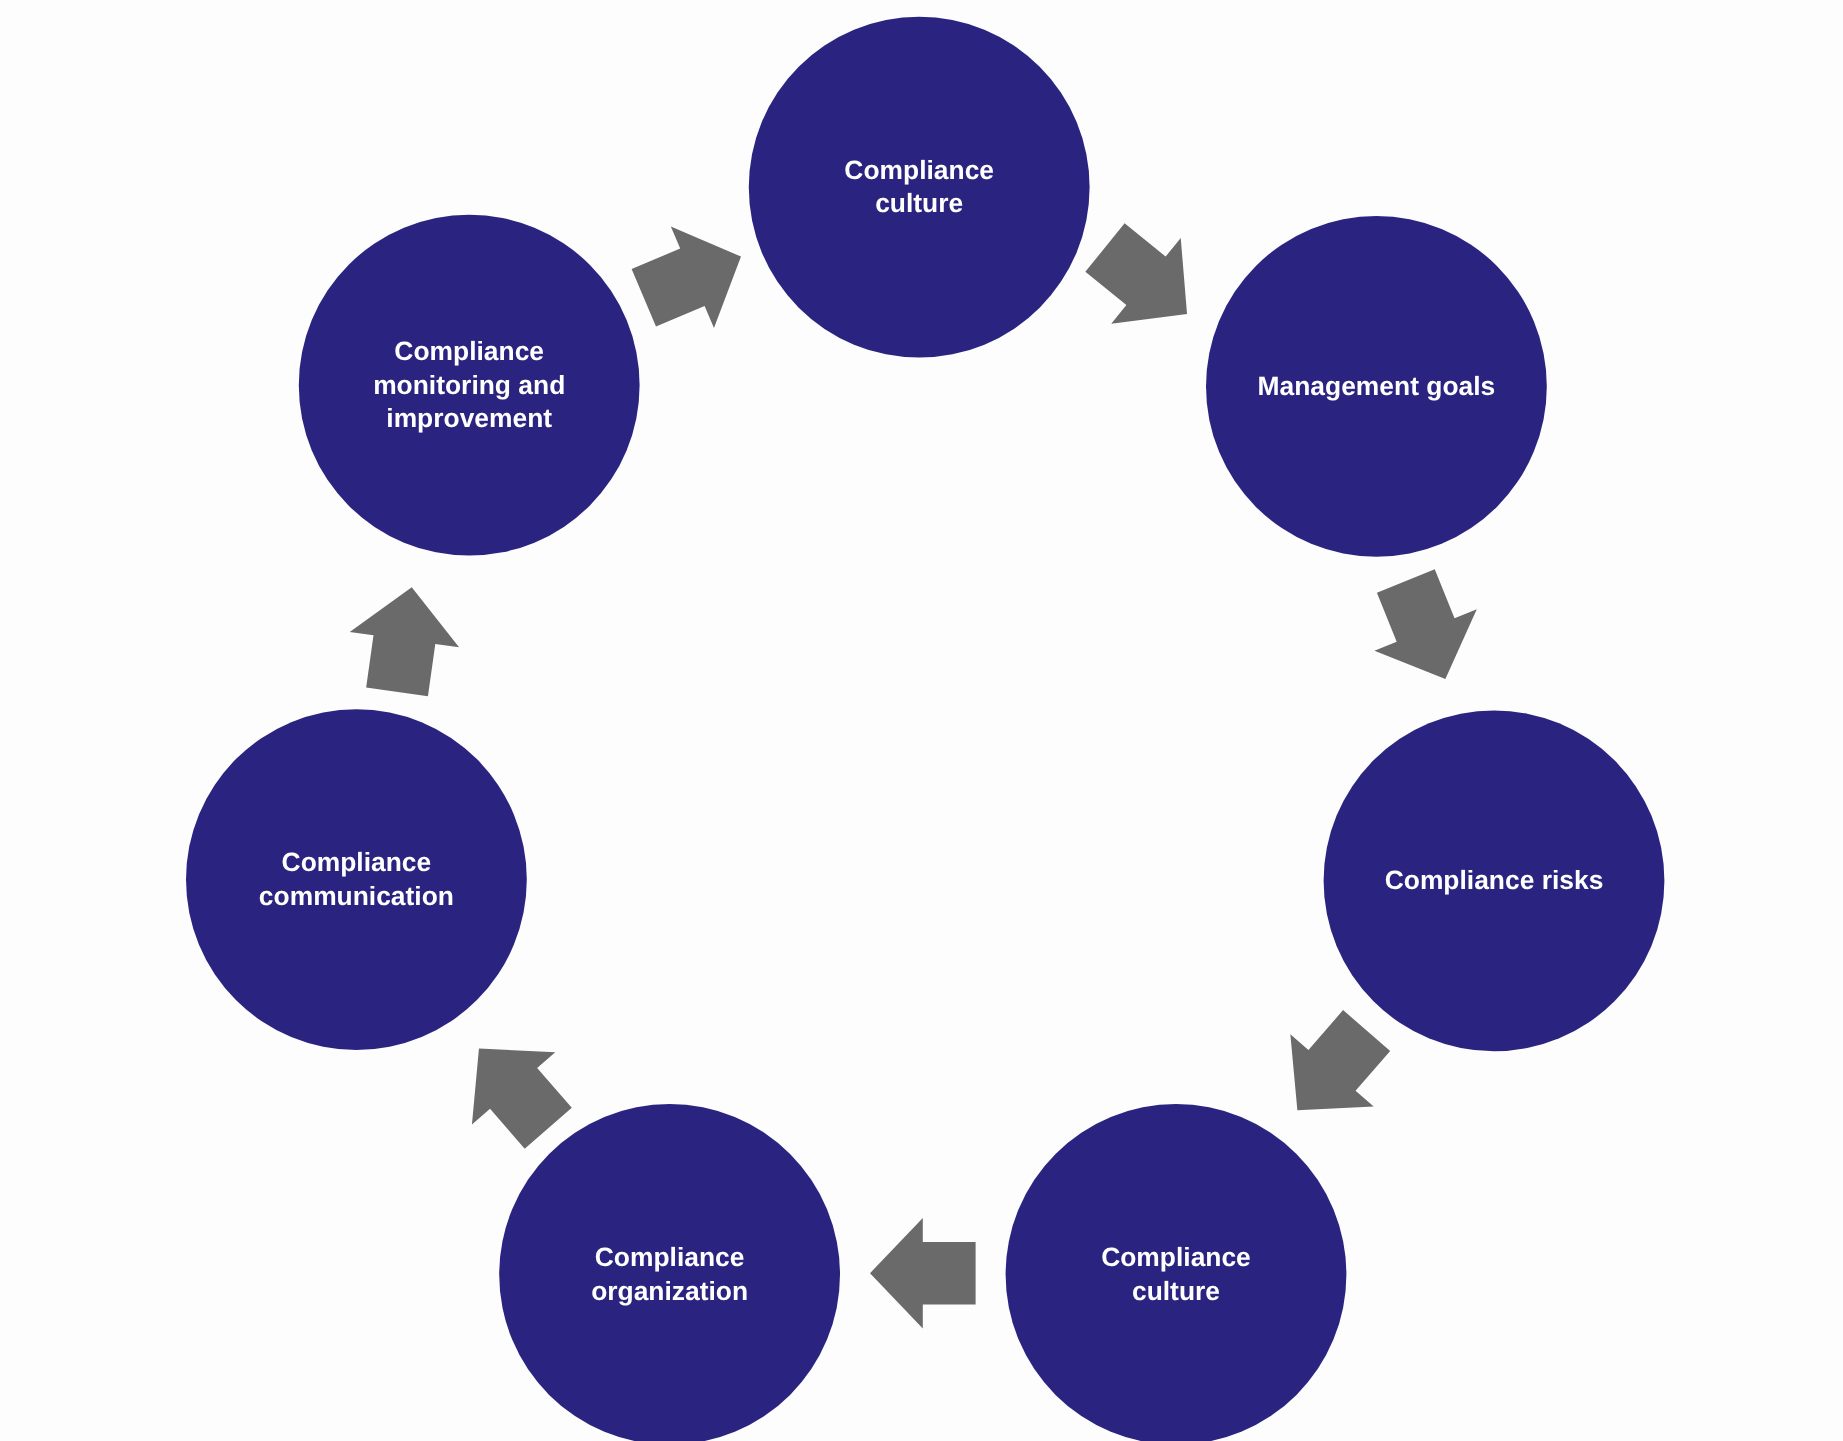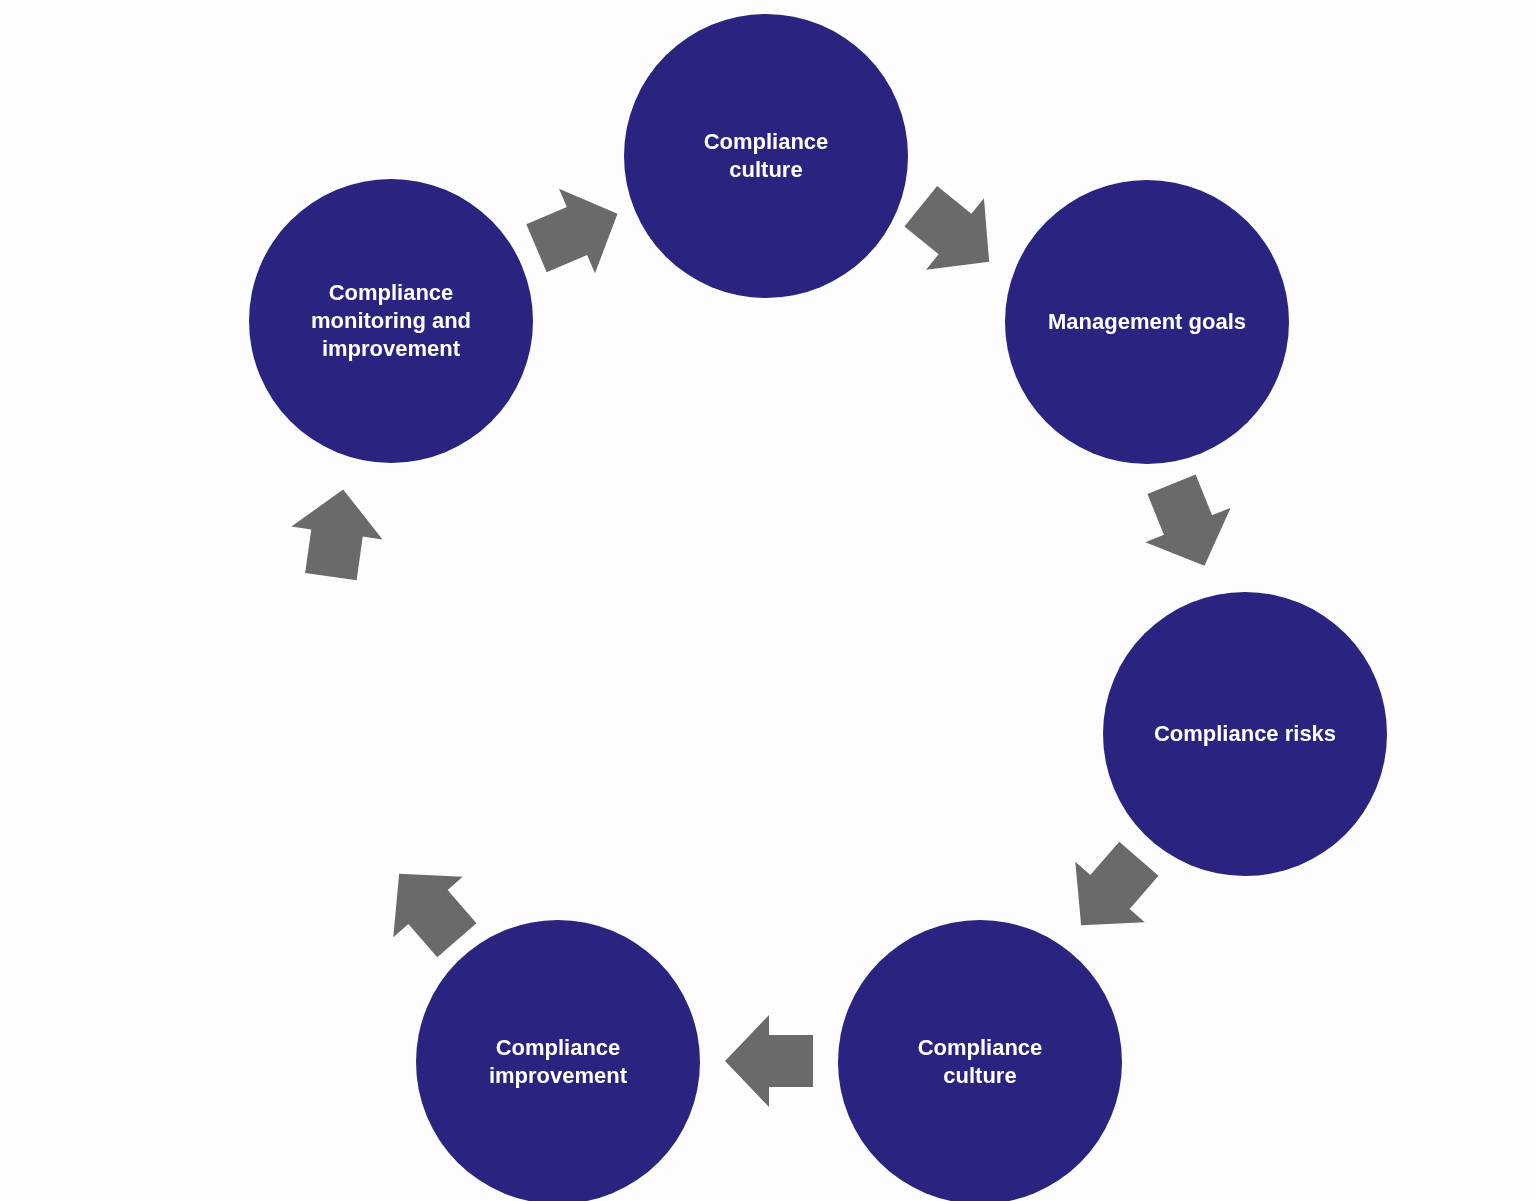--- a/index.html
+++ b/index.html
@@ -99,23 +99,26 @@
 
   <div class="node node-risks">
     <div class="label">Compliance risks</div>
   </div>
 
   <div class="node node-program">
     <div class="label">Compliance culture</div>
   </div>
 
   <div class="node node-organization">
-    <div class="label">Compliance improvement</div>
+    <div class="label">Compliance organization</div>
   </div>
 
+  <div class="node node-communication">
+    <div class="label">Compliance communication</div>
+  </div>
 
   <div class="node node-monitoring">
     <div class="label">Compliance monitoring and improvement</div>
   </div>
 
   <div class="arrow arrow-1">
     <svg viewBox="0 0 100 100" aria-hidden="true">
         <polygon points="6,24 50,24 50,4 94,50 50,96 50,76 6,76" fill="currentColor"></polygon>
       </svg>
   </div>

